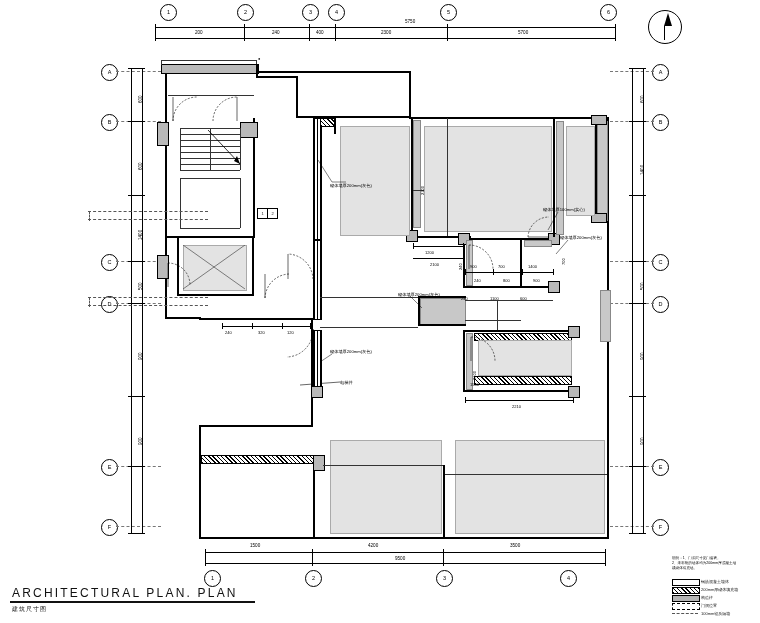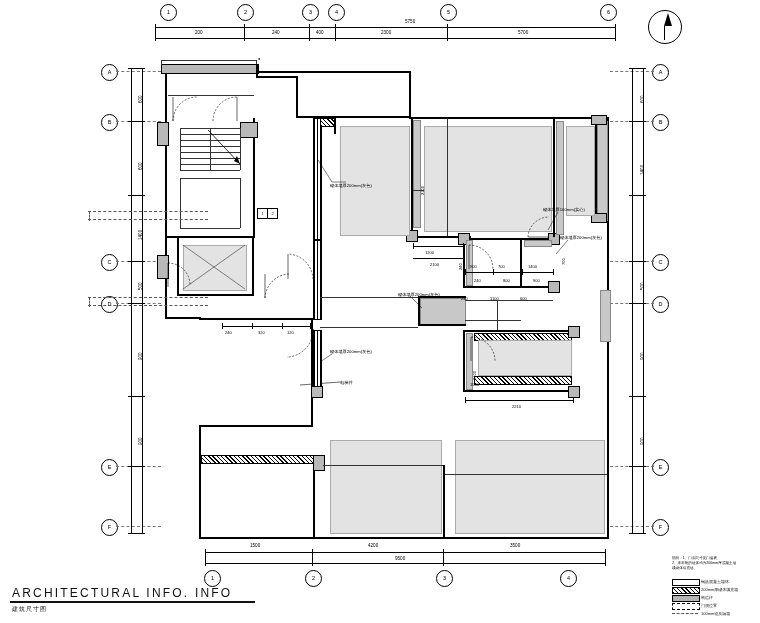--- a/index.html
+++ b/index.html
@@ -446,15 +446,15 @@
   <div class="lg-row">
     <span class="lg-sw sw4"></span>
     <span class="lg-tx">门洞位置</span>
   </div>
   <div class="lg-row">
     <span class="lg-sw sw5"></span>
     <span class="lg-tx">100mm轻质隔墙</span>
   </div>
 </div>
 
-<div id="title">ARCHITECTURAL INFO. INFO</div>
+<div id="title">ARCHITECTURAL PLAN. PLAN</div>
 <div id="title-rule"></div>
 <div id="title-cn">建筑尺寸图</div>
 
 </body></html>

